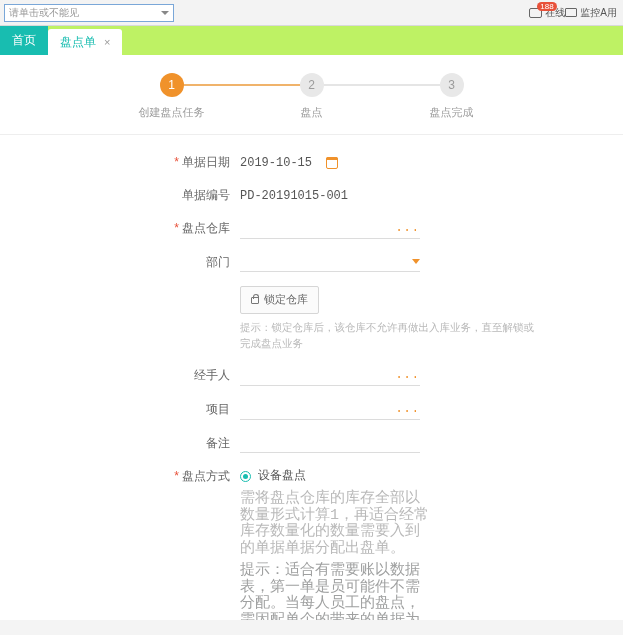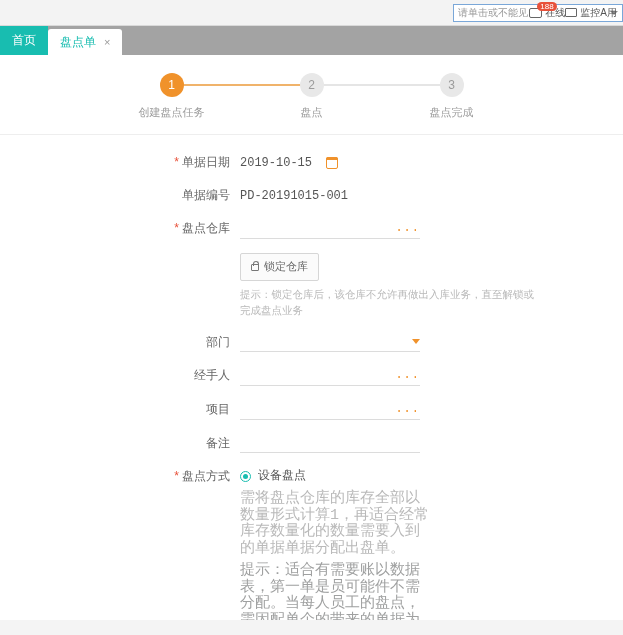--- a/index.html
+++ b/index.html
@@ -14,21 +14,20 @@
   }
 
   
   .topbar {
     height:26px;
     background:#f3f3f3;
     border-bottom:1px solid #d9d9d9;
     display:flex;
     align-items:center;
     position:relative;
-    justify-content:flex-end;
   }
   .searchbox {
     margin-left:4px;
     width:170px;
     height:18px;
     background:#ffffff;
     border:1px solid #7aa7d8;
     display:flex;
     align-items:center;
     padding:0 4px;
@@ -62,21 +61,21 @@
     color:#fff;
     font-size:8px;
     line-height:9px;
     padding:0 3px;
     border-radius:6px;
   }
 
   
   .tabbar {
     height:29px;
-    background:#a3a3a3;
+    background:#bef264;
     display:flex;
     align-items:stretch;
     color:#ffffff;
     font-size:12px;
   }
   .tab {
     display:flex; align-items:center;
     padding:0 12px;
     cursor:pointer;
     white-space:nowrap;
@@ -339,37 +338,37 @@
       </div>
       <div class="fld">
         <div class="underline">
           <span></span>
           <span class="dots">...</span>
         </div>
       </div>
     </div>
 
     <div class="row">
+      <div class="lbl">部门</div>
+      <div class="fld">
+        <div class="underline">
+          <span></span>
+          <span class="caret-dn"></span>
+        </div>
+      </div>
+    </div>
+
+    <div class="row">
       <div class="lbl"></div>
       <div class="fld wide">
         <div class="btn-lock">
           <span class="lockglyph"></span>
           <span>锁定仓库</span>
         </div>
         <div class="hint">提示：锁定仓库后，该仓库不允许再做出入库业务，直至解锁或完成盘点业务</div>
-      </div>
-    </div>
-
-    <div class="row">
-      <div class="lbl">部门</div>
-      <div class="fld">
-        <div class="underline">
-          <span></span>
-          <span class="caret-dn"></span>
-        </div>
       </div>
     </div>
 
     <div class="row">
       <div class="lbl">经手人</div>
       <div class="fld">
         <div class="underline">
           <span></span>
           <span class="dots">...</span>
         </div>

